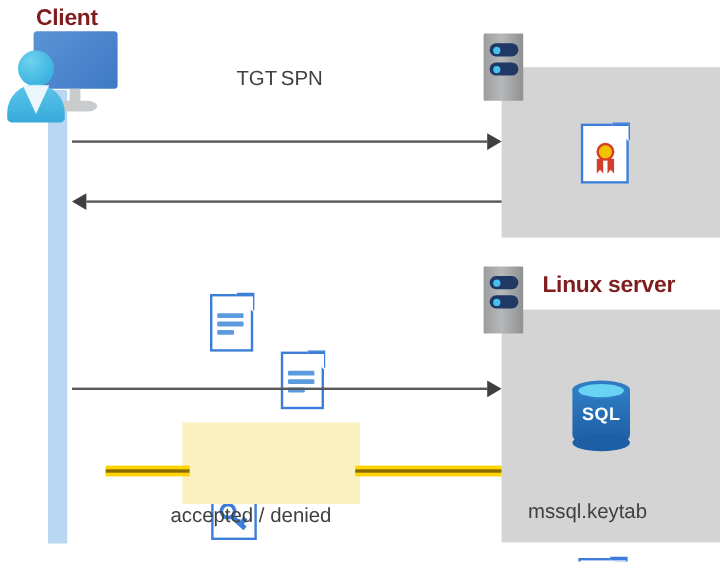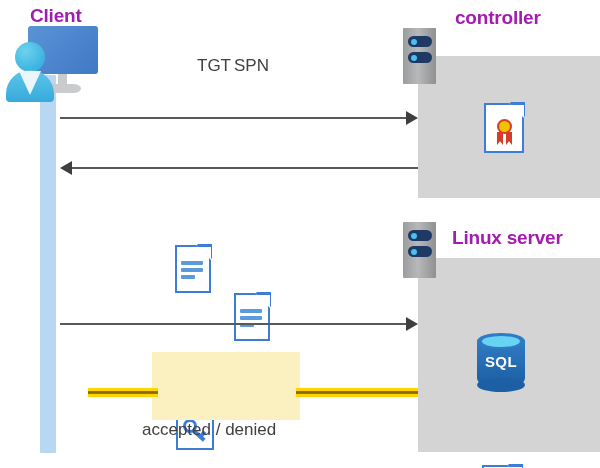--- a/index.html
+++ b/index.html
@@ -6,21 +6,21 @@
   body{
     width:600px;height:468px;position:relative;overflow:hidden;
     font-family:"Liberation Sans", sans-serif;
     -webkit-font-smoothing:antialiased;
   }
   .stage{position:absolute;left:0;top:0;width:600px;height:468px;}
   .abs{position:absolute;}
 
   
   .title-bold{
-    font-weight:bold;color:#a21caf;font-size:19px;line-height:23px;
+    font-weight:bold;color:#7f1d1d;font-size:19px;line-height:23px;
     letter-spacing:-0.2px;
   }
   .lbl{
     color:#404040;font-size:17px;line-height:20px;font-weight:normal;
   }
 
   
   .panel{background:#d4d4d4;}
 
   
@@ -142,54 +142,54 @@
     <div class="abs collar" style="left:14px;top:45px;"></div>
   </div>
 
   <div class="abs rack" style="left:403px;top:28px;width:33px;height:56px;">
     <div class="bar" style="left:5px;top:8px;width:24px;height:11px;"></div>
     <div class="led" style="left:8px;top:11px;width:6px;height:6px;"></div>
     <div class="bar" style="left:5px;top:24px;width:24px;height:11px;"></div>
     <div class="led" style="left:8px;top:27px;width:6px;height:6px;"></div>
   </div>
   <div class="abs title-bold" style="left:455px;top:6px;">
-    <div>controller</div>
   </div>
 
   <div class="abs doc" style="left:484px;top:103px;width:40px;height:50px;">
     <div class="body"></div>
     <div class="fold"></div>
     <div class="foldcut"></div>
     <div class="abs" style="left:13px;top:16px;width:15px;height:15px;border-radius:50%;background:#f2c100;border:2.5px solid #d43d2a;box-sizing:border-box;"></div>
     <div class="abs" style="left:13px;top:29px;width:6px;height:13px;background:#d43d2a;clip-path:polygon(0 0,100% 0,100% 100%,50% 72%,0 100%);"></div>
     <div class="abs" style="left:22px;top:29px;width:6px;height:13px;background:#d43d2a;clip-path:polygon(0 0,100% 0,100% 100%,50% 72%,0 100%);"></div>
   </div>
 
   <div class="abs rack" style="left:403px;top:222px;width:33px;height:56px;">
     <div class="bar" style="left:5px;top:8px;width:24px;height:11px;"></div>
     <div class="led" style="left:8px;top:11px;width:6px;height:6px;"></div>
     <div class="bar" style="left:5px;top:24px;width:24px;height:11px;"></div>
     <div class="led" style="left:8px;top:27px;width:6px;height:6px;"></div>
   </div>
   <div class="abs title-bold" style="left:452px;top:226px;text-align:right;">Linux server</div>
 
-  <div class="abs db" style="left:477px;top:283px;width:48px;height:58px;">
+  <div class="abs db" style="left:477px;top:267px;width:48px;height:58px;">
     <div class="barrel"></div>
     <div class="botell"></div>
     <div class="topell"></div>
     <div class="topin"></div>
     <div class="txt">SQL</div>
   </div>
 
   <div class="abs doc" style="left:482px;top:357px;width:40px;height:50px;">
     <div class="body"></div>
     <div class="fold"></div>
     <div class="foldcut"></div>
 
   </div>
+  <div class="abs lbl" style="left:440px;top:417px;">mssql.keytab</div>
 
   <div class="abs hline" style="left:60px;top:117px;width:346px;"></div>
   <div class="abs arrow-right" style="left:406px;top:111px;"></div>
 
   <div class="abs lbl" style="left:175px;top:56px;margin-left:22px;">TGT</div>
   <div class="abs lbl" style="left:234px;top:56px;">SPN</div>
 
   <div class="abs doc" style="left:175px;top:87px;width:36px;height:48px;">
     <div class="body"></div>
     <div class="fold"></div>

